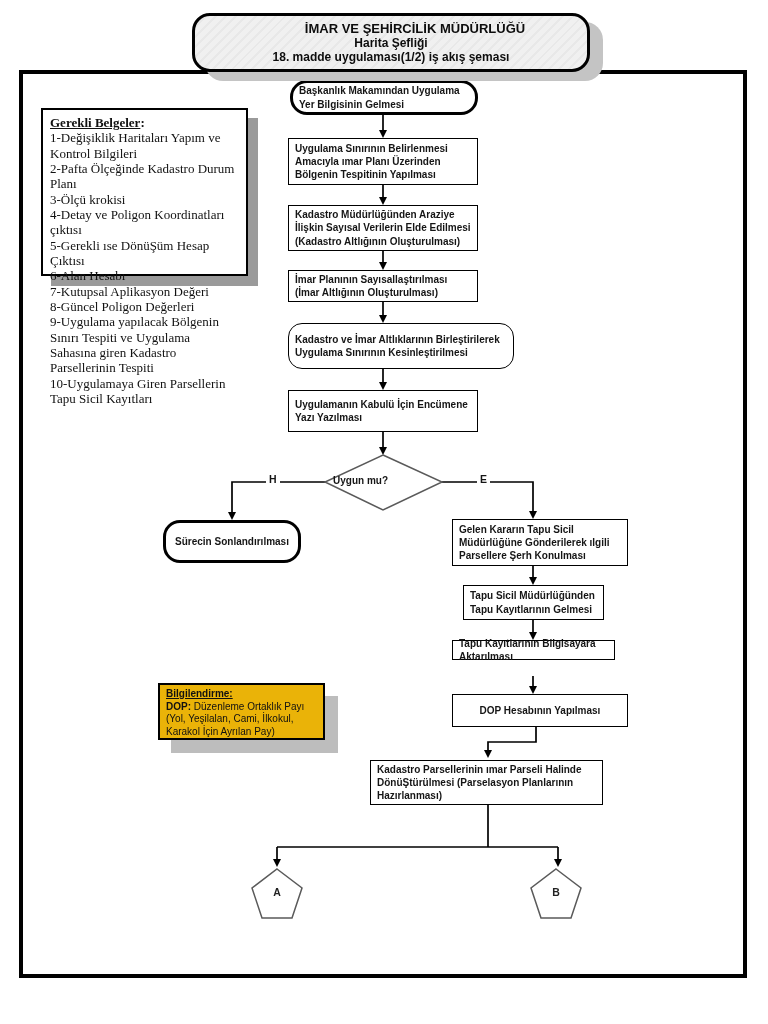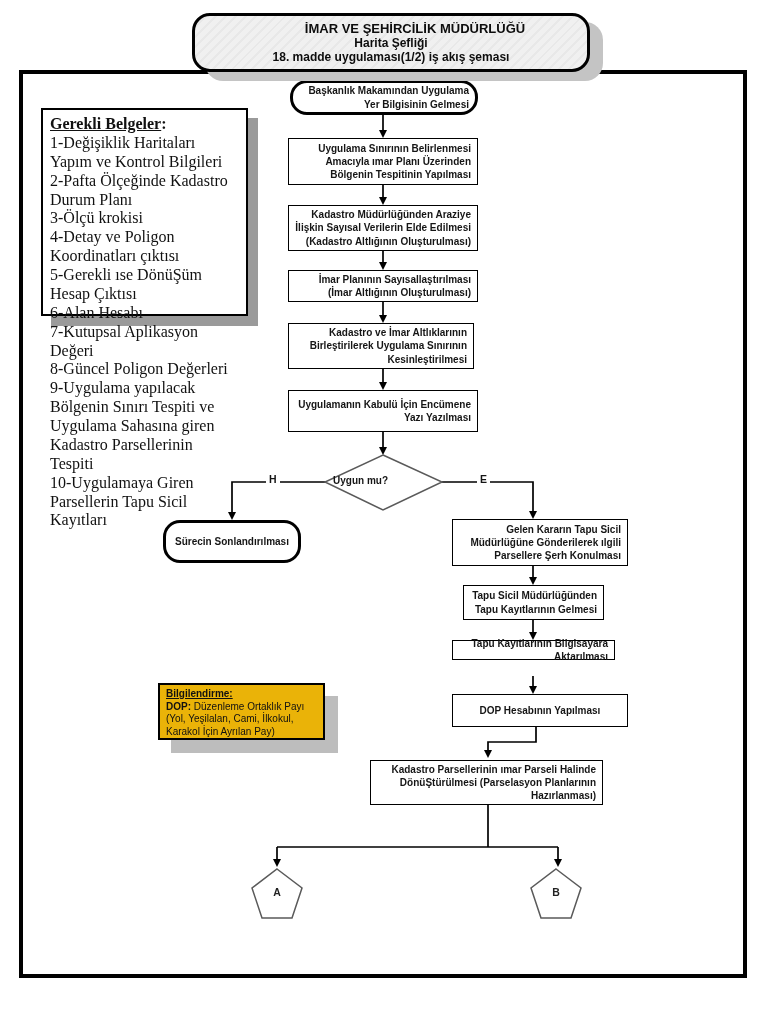--- a/index.html
+++ b/index.html
@@ -5,55 +5,55 @@
   html,body{margin:0;padding:0;background:#fff;}
   #canvas{position:relative;width:768px;height:1024px;background:#fff;overflow:hidden;
           font-family:"Liberation Sans",sans-serif;}
   
   .page-border{position:absolute;left:19px;top:70px;width:728px;height:908px;
                border:4px solid #000;box-sizing:border-box;background:#fff;z-index:0;}
   
   #wires{position:absolute;left:0;top:0;width:768px;height:1024px;z-index:1;}
   
   .box{position:absolute;display:flex;align-items:center;justify-content:center;
-       text-align:right;background:#fff;border:1.7px solid #000;box-sizing:border-box;
+       text-align:left;background:#fff;border:1.7px solid #000;box-sizing:border-box;
        font-size:10px;font-weight:600;color:#151515;line-height:1.32;
        padding:2px 6px;z-index:2;}
   .thick{border-width:3.6px;border-radius:17px;}
   
   .title-box{position:absolute;left:192px;top:13px;width:398px;height:59px;z-index:3;
              border:3.6px solid #000;border-radius:18px;box-sizing:border-box;
              background:#f0f0f0;
              background-image:repeating-linear-gradient(135deg,rgba(0,0,0,0.035) 0 2px,rgba(0,0,0,0) 2px 7px);
              box-shadow:13px 9px 0 #c4c4c4;
              display:flex;flex-direction:column;align-items:center;justify-content:center;
              color:#0d0d0d;text-align:center;}
   .title-l1{font-size:13px;font-weight:bold;padding-left:48px;}
   .title-l2,.title-l3{font-size:12px;font-weight:bold;}
   
-  .req-box{position:absolute;left:41px;top:108px;width:207px;height:208px;z-index:2;
+  .req-box{position:absolute;left:41px;top:108px;width:207px;height:168px;z-index:2;
            border:2px solid #000;box-sizing:border-box;background:#fff;
            box-shadow:10px 10px 0 #9a9a9a;padding:5px 7px;
-           font-family:"Liberation Serif",serif;font-size:16px;line-height:1.18;
+           font-family:"Liberation Serif",serif;font-size:13px;line-height:1.18;
            color:#111;text-align:left;}
   .req-heading{font-weight:bold;}
   .req-heading .u{text-decoration:underline;}
   
   .info-box{position:absolute;left:158px;top:683px;width:167px;height:57px;z-index:2;
             border:2px solid #000;box-sizing:border-box;background:#eab308;
             box-shadow:13px 13px 0 #bdbdbd;padding:3px 6px;
             font-size:10px;line-height:1.25;color:#111;text-align:left;font-weight:400;}
   .info-heading{font-weight:bold;text-decoration:underline;}
   .info-term{font-weight:bold;}
   
   .n-start{left:290px;top:80px;width:188px;height:35px;}
   .n-s1{left:288px;top:138px;width:190px;height:47px;}
   .n-s2{left:288px;top:205px;width:190px;height:46px;}
   .n-s3{left:288px;top:270px;width:190px;height:32px;}
-  .n-s4{left:288px;top:323px;width:186px;height:46px;}
+  .n-s4{left:288px;top:323px;width:226px;height:46px;border-radius:14px;}
   .n-s5{left:288px;top:390px;width:190px;height:42px;}
   .n-term{left:163px;top:520px;width:138px;height:43px;}
   .n-r1{left:452px;top:519px;width:176px;height:47px;}
   .n-r2{left:452px;top:585px;width:141px;height:35px;margin-left:11px;}
   .n-r3{left:452px;top:640px;width:163px;height:20px;}
   .n-r4{left:452px;top:694px;width:176px;height:33px;}
   .n-s10{left:370px;top:760px;width:233px;height:45px;}
   
   .diamond-label{position:absolute;left:333px;top:475px;width:100px;z-index:2;
                  font-size:10px;font-weight:600;color:#151515;}

